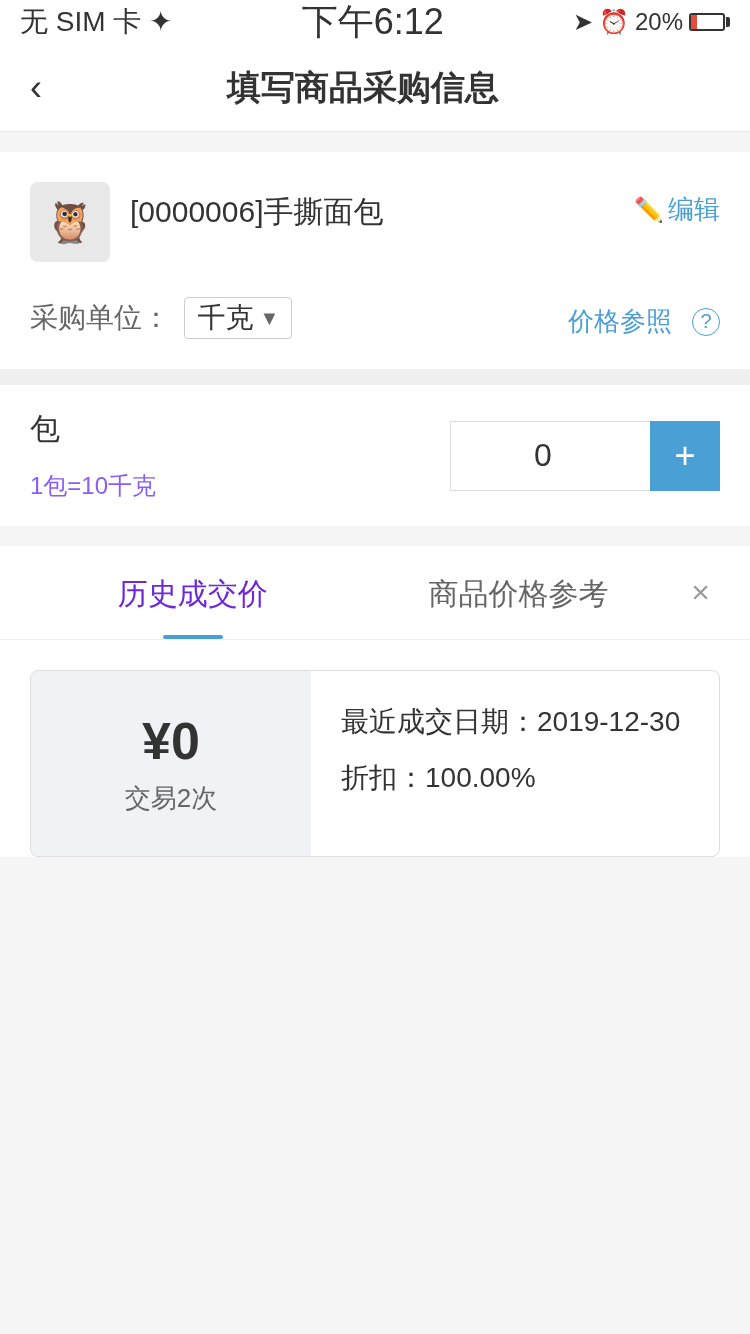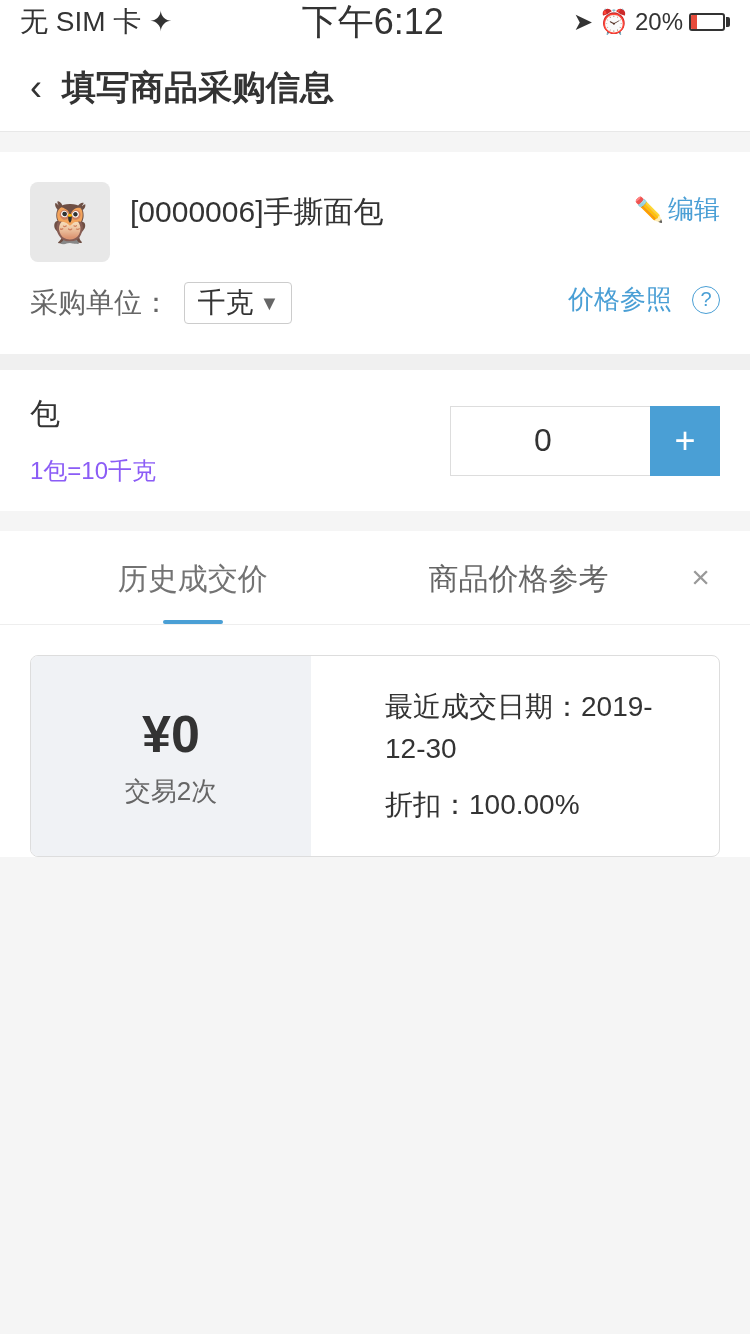--- a/index.html
+++ b/index.html
@@ -74,20 +74,21 @@
       padding: 0 30px;
     }
     .nav-back {
       font-size: 36px;
       color: #333;
       cursor: pointer;
       margin-right: 20px;
     }
     .nav-title {
       flex: 1;
+      text-align: center;
       font-size: 34px;
       font-weight: 600;
       color: #333;
       margin-right: 56px;
     }
 
     
     .product-card {
       background: #fff;
       padding: 30px 30px 30px 30px;
@@ -133,23 +134,23 @@
       padding-top: 10px;
       white-space: nowrap;
     }
     .edit-icon {
       font-size: 24px;
       margin-right: 4px;
     }
 
     .product-unit-row {
       display: flex;
-      align-items: flex-start;
+      align-items: flex-end;
       justify-content: space-between;
-      margin-top: 20px;
+      margin-top: 35px;
     }
     .unit-label {
       font-size: 28px;
       color: #666;
     }
     .unit-select {
       display: inline-flex;
       align-items: center;
       border: 1px solid #ccc;
       border-radius: 4px;
@@ -255,21 +256,21 @@
     .tab-item {
       flex: 1;
       text-align: center;
       padding: 28px 0 24px;
       font-size: 30px;
       color: #666;
       cursor: pointer;
       position: relative;
     }
     .tab-item.active {
-      color: #737373;
+      color: #6d28d9;
     }
     .tab-item.active::after {
       content: '';
       position: absolute;
       bottom: 0;
       left: 50%;
       transform: translateX(-50%);
       width: 60px;
       height: 4px;
       background: #4a9fd5;
@@ -308,21 +309,20 @@
       font-size: 26px;
       color: #666;
       margin-top: 10px;
     }
     .transaction-right {
       flex: 1;
       padding: 30px 30px;
       display: flex;
       flex-direction: column;
       gap: 14px;
-      margin-left: 44px;
     }
     .transaction-detail-row {
       font-size: 28px;
       color: #333;
       line-height: 1.5;
     }
 
     
     .page-bg {
       flex: 1;

